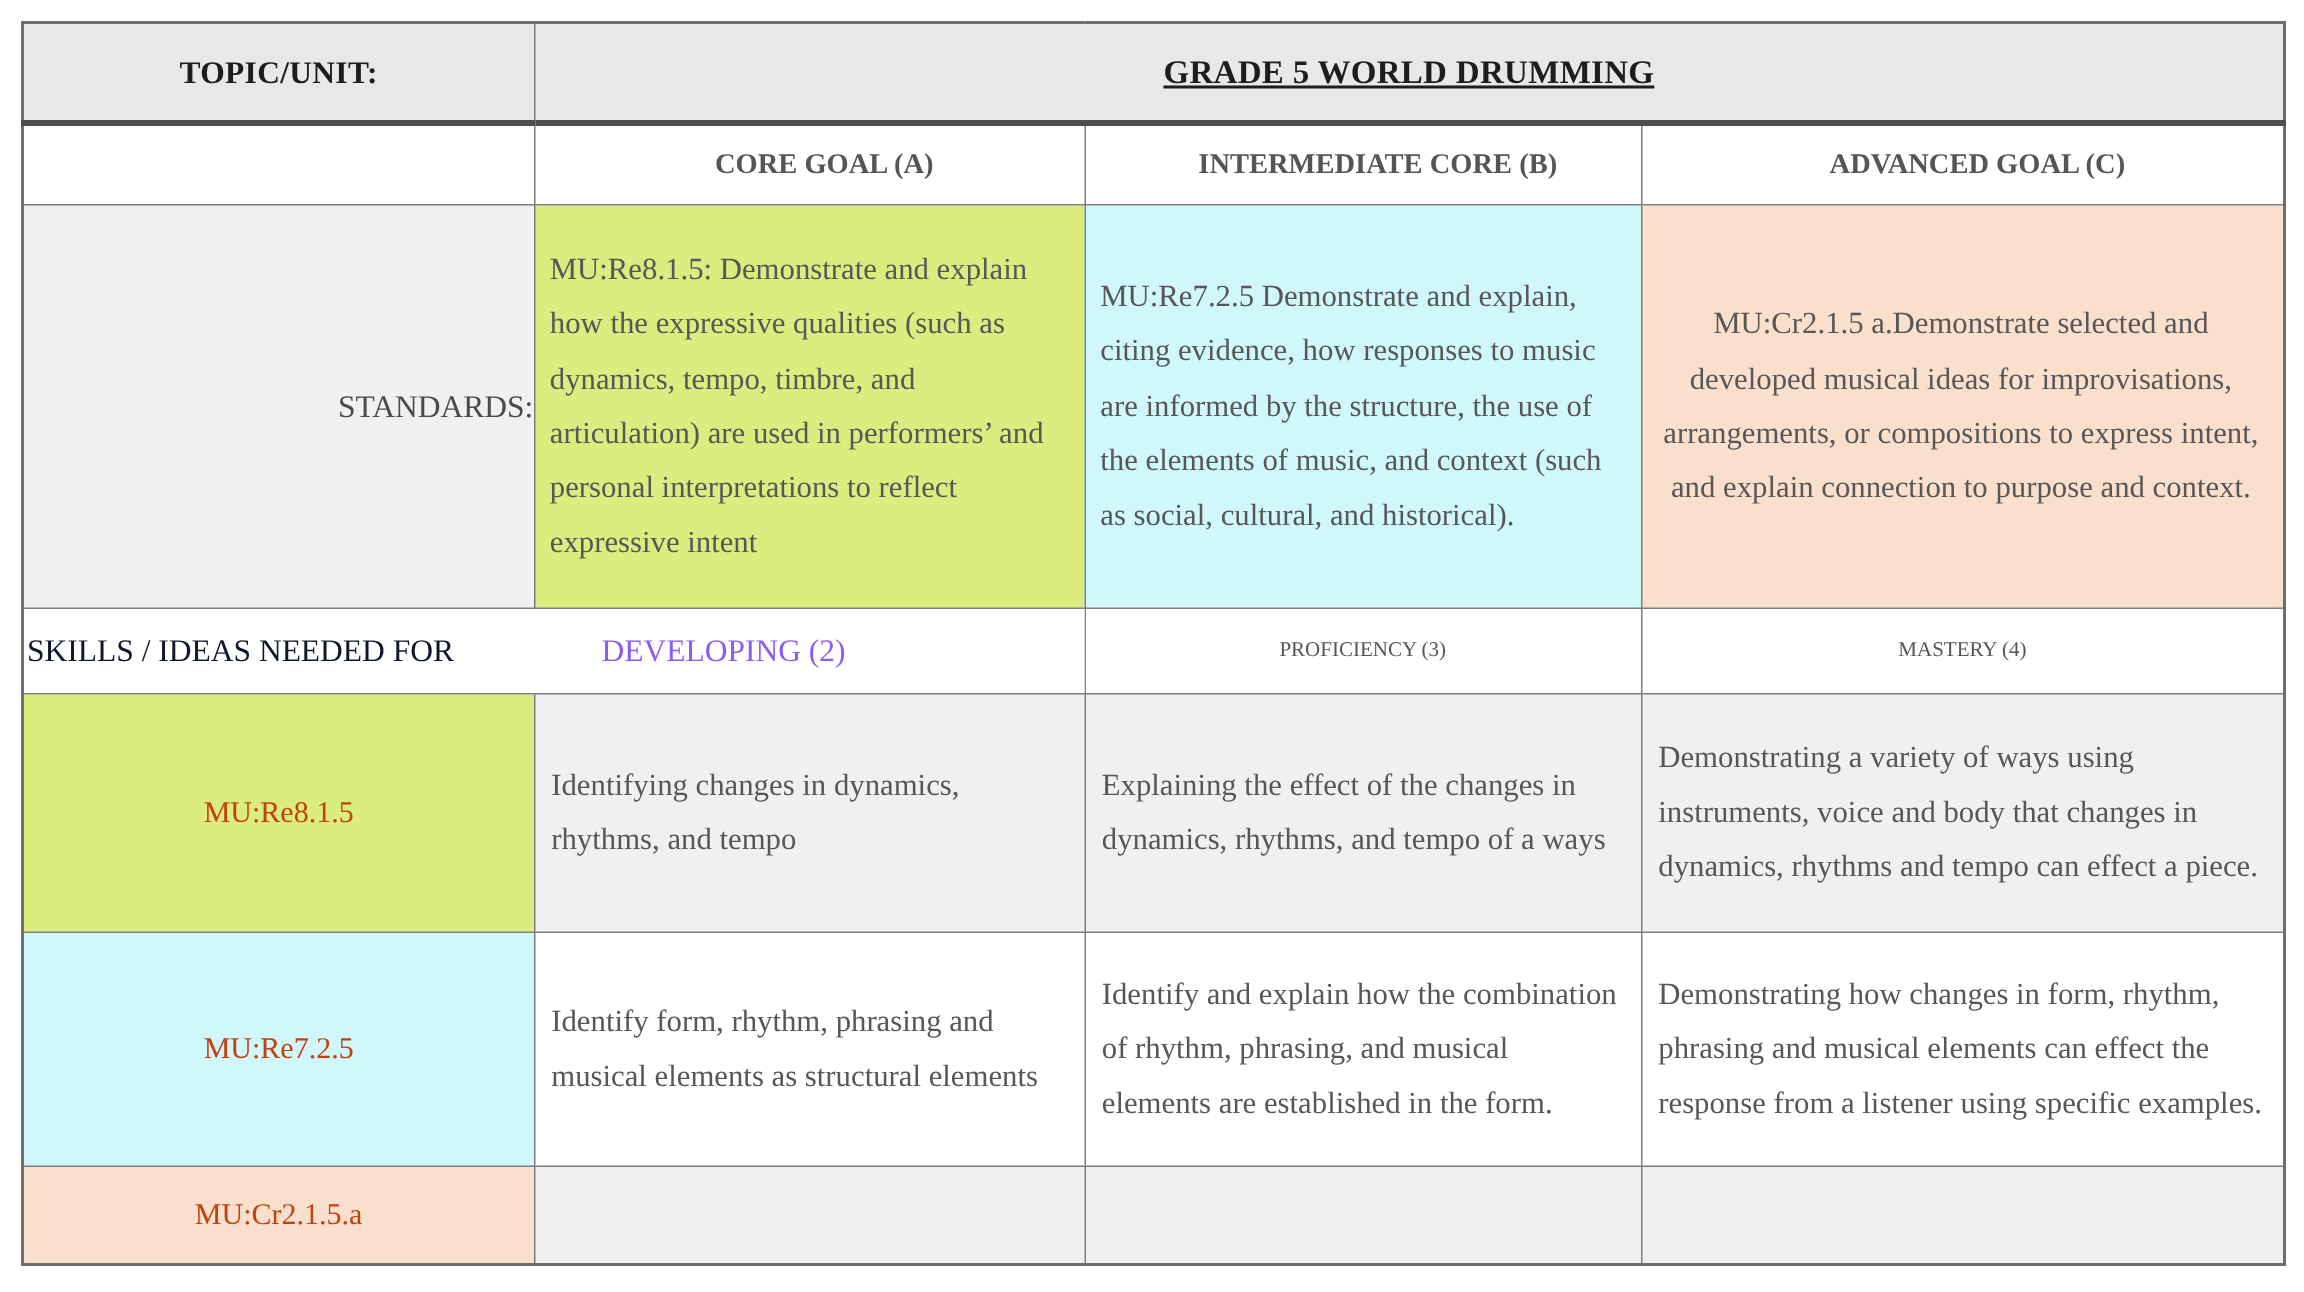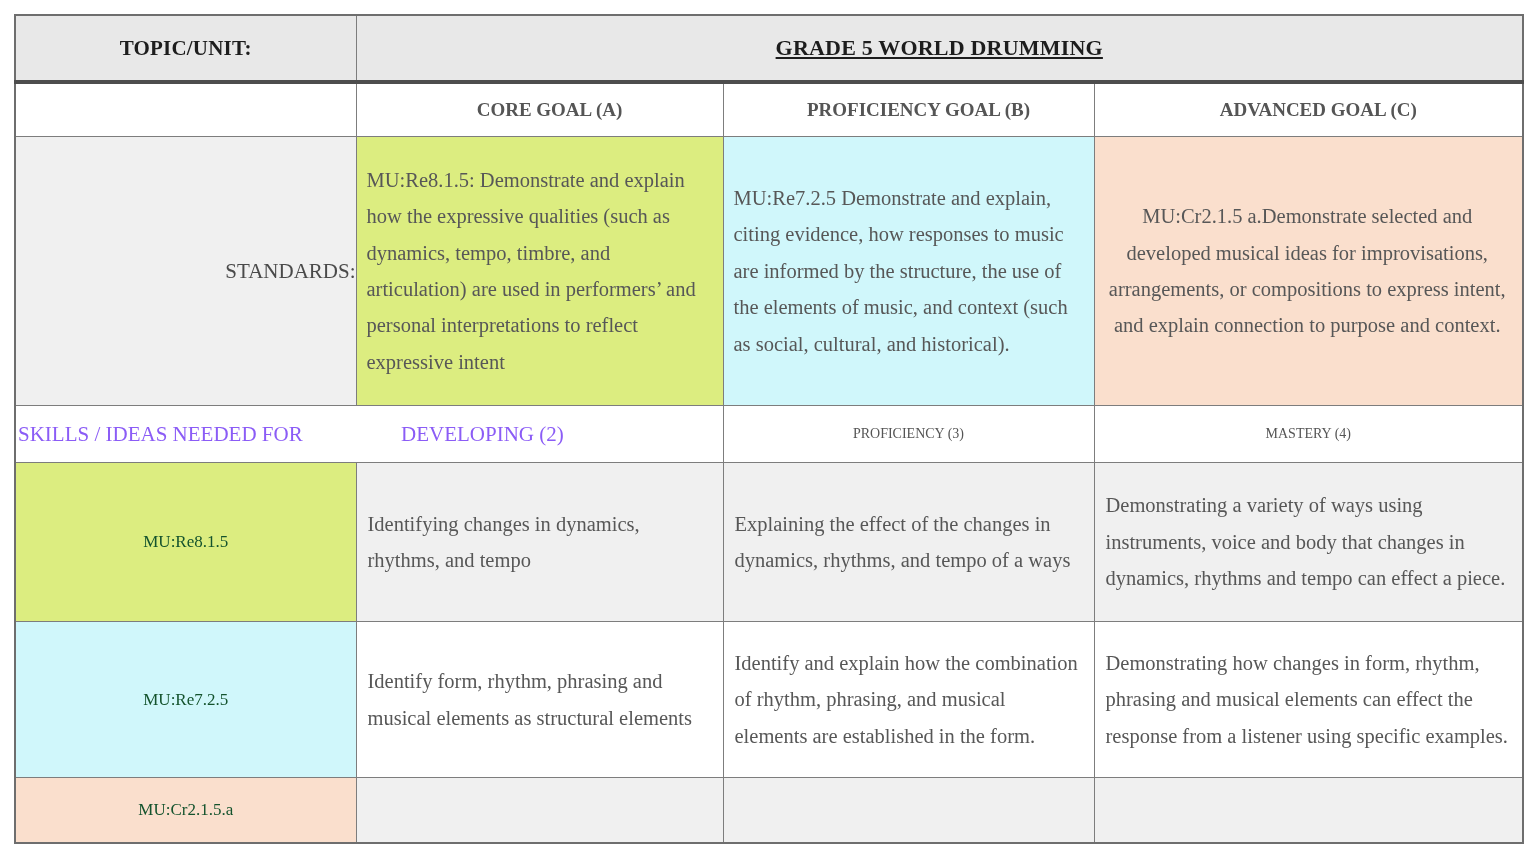--- a/index.html
+++ b/index.html
@@ -92,21 +92,21 @@
   }
   td.prof-merged{
     position:relative;
     text-align:left;
   }
   .prof-skills{
     position:absolute;
     left:2px; top:50%;
     transform:translateY(-50%);
     font-size:21px;
-    color:#8b5cf6;
+    color:#0f172a;
     white-space:nowrap;
   }
   .prof-developing{
     position:absolute;
     left:385px; top:50%;
     transform:translateY(-50%);
     font-size:21px;
     color:#8b5cf6;
     white-space:nowrap;
   }
@@ -117,21 +117,21 @@
   
   tr.body-row td{vertical-align:middle;}
   tr.body-row.shaded td{background:#f0f0f0;}
   tr.body-row.plain td{background:#ffffff;}
 
   td.code-cell{text-align:center;}
   td.code-green{background:#dced80 !important;}
   td.code-cyan{background:#d0f7fb !important;}
   td.code-peach{background:#fadfcd !important;}
   .code-text{
-    font-size:17px;color:#14532d;display:block;text-align:center;
+    font-size:20px;color:#c2410c;display:block;text-align:center;
   }
   .cell-text{
     display:block;
     font-size:20.5px;
     line-height:1.78;
     color:#575757;
     padding:6px 14px 6px 11px;
   }
   tr.r-re8 td{height:158px;}
   tr.r-re7 td{height:155px;}
@@ -161,21 +161,21 @@
       </tr>
 
       <tr class="goalhead-row">
         <td>
           <span class="goalhead"></span>
         </td>
         <td>
           <span class="goalhead">CORE GOAL (A)</span>
         </td>
         <td>
-          <span class="goalhead">PROFICIENCY GOAL (B)</span>
+          <span class="goalhead">INTERMEDIATE CORE (B)</span>
         </td>
         <td>
           <span class="goalhead">ADVANCED GOAL (C)</span>
         </td>
       </tr>
 
       <tr class="standards-row">
         <td class="std-label">
           <span class="std-label-text">STANDARDS:</span>
         </td>

